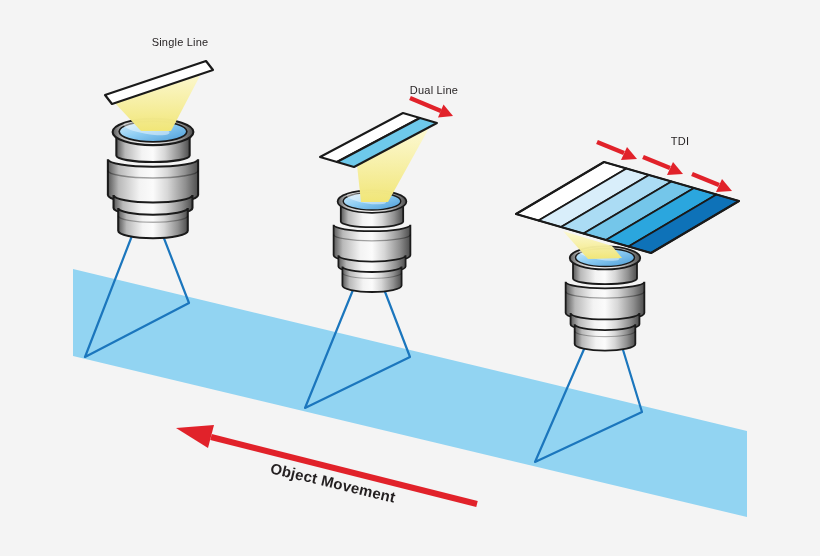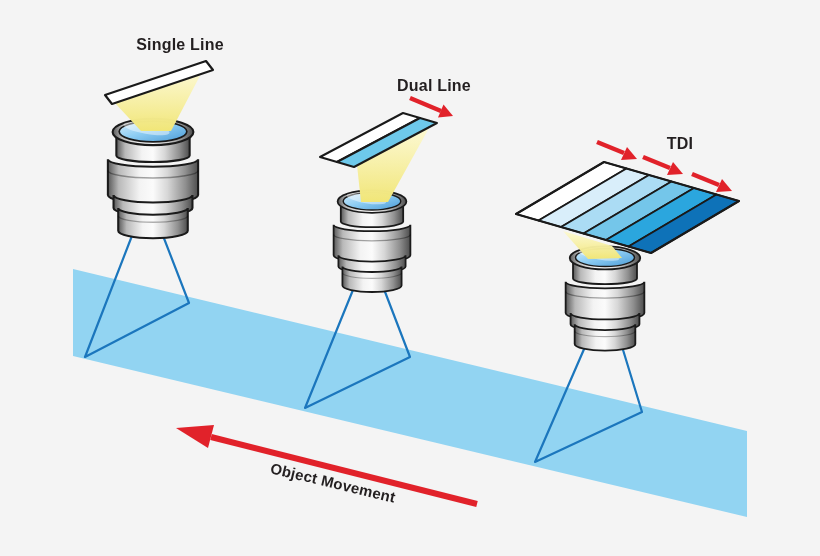--- a/index.html
+++ b/index.html
@@ -1,19 +1,19 @@
 <!DOCTYPE html>
 <html><head>
 <meta charset="utf-8">
 <style>
   html,body{margin:0;padding:0;}
   body{font-family:"Liberation Sans",sans-serif;}
   #stage{position:relative;width:820px;height:556px;background:#f4f4f4;overflow:hidden;}
   #stage svg{position:absolute;left:0;top:0;}
-  .lbl{position:absolute;color:#231f20;font-weight:700;font-size:16px;text-align:center;
+  .lbl{position:absolute;color:#231f20;font-weight:400;font-size:11px;text-align:center;
        letter-spacing:.2px;white-space:nowrap;}
   .lbl-rot{transform:rotate(13.5deg);font-weight:700;font-size:15px;}
 </style>
 </head>
 <body>
 
 <div id="stage">
 
 <svg width="820" height="556" viewBox="0 0 820 556" xmlns="http://www.w3.org/2000/svg" xmlns:xlink="http://www.w3.org/1999/xlink">
   <defs>
@@ -102,17 +102,17 @@
       <polygon points="683,174 667,175 673,162" fill="#e1222a"></polygon>
     </g>
     <g>
       <path d="M692,174 L719,185" fill="none" stroke-width="4.5" stroke="#e1222a"></path>
       <polygon points="732,191 716,192 722,179" fill="#e1222a"></polygon>
     </g>
   </g>
 </svg>
 
 <div class="lbl" style="left:110px;top:36px;width:140px;">Single Line</div>
-<div class="lbl" style="left:374px;top:77px;width:120px;text-align:center;">Dual Line</div>
+<div class="lbl" style="left:374px;top:84px;width:120px;text-align:center;">Dual Line</div>
 <div class="lbl" style="left:640px;top:135px;width:80px;">TDI</div>
 <div class="lbl lbl-rot" style="left:233px;top:474px;width:200px;">Object Movement</div>
 
 </div>
 
 </body></html>

